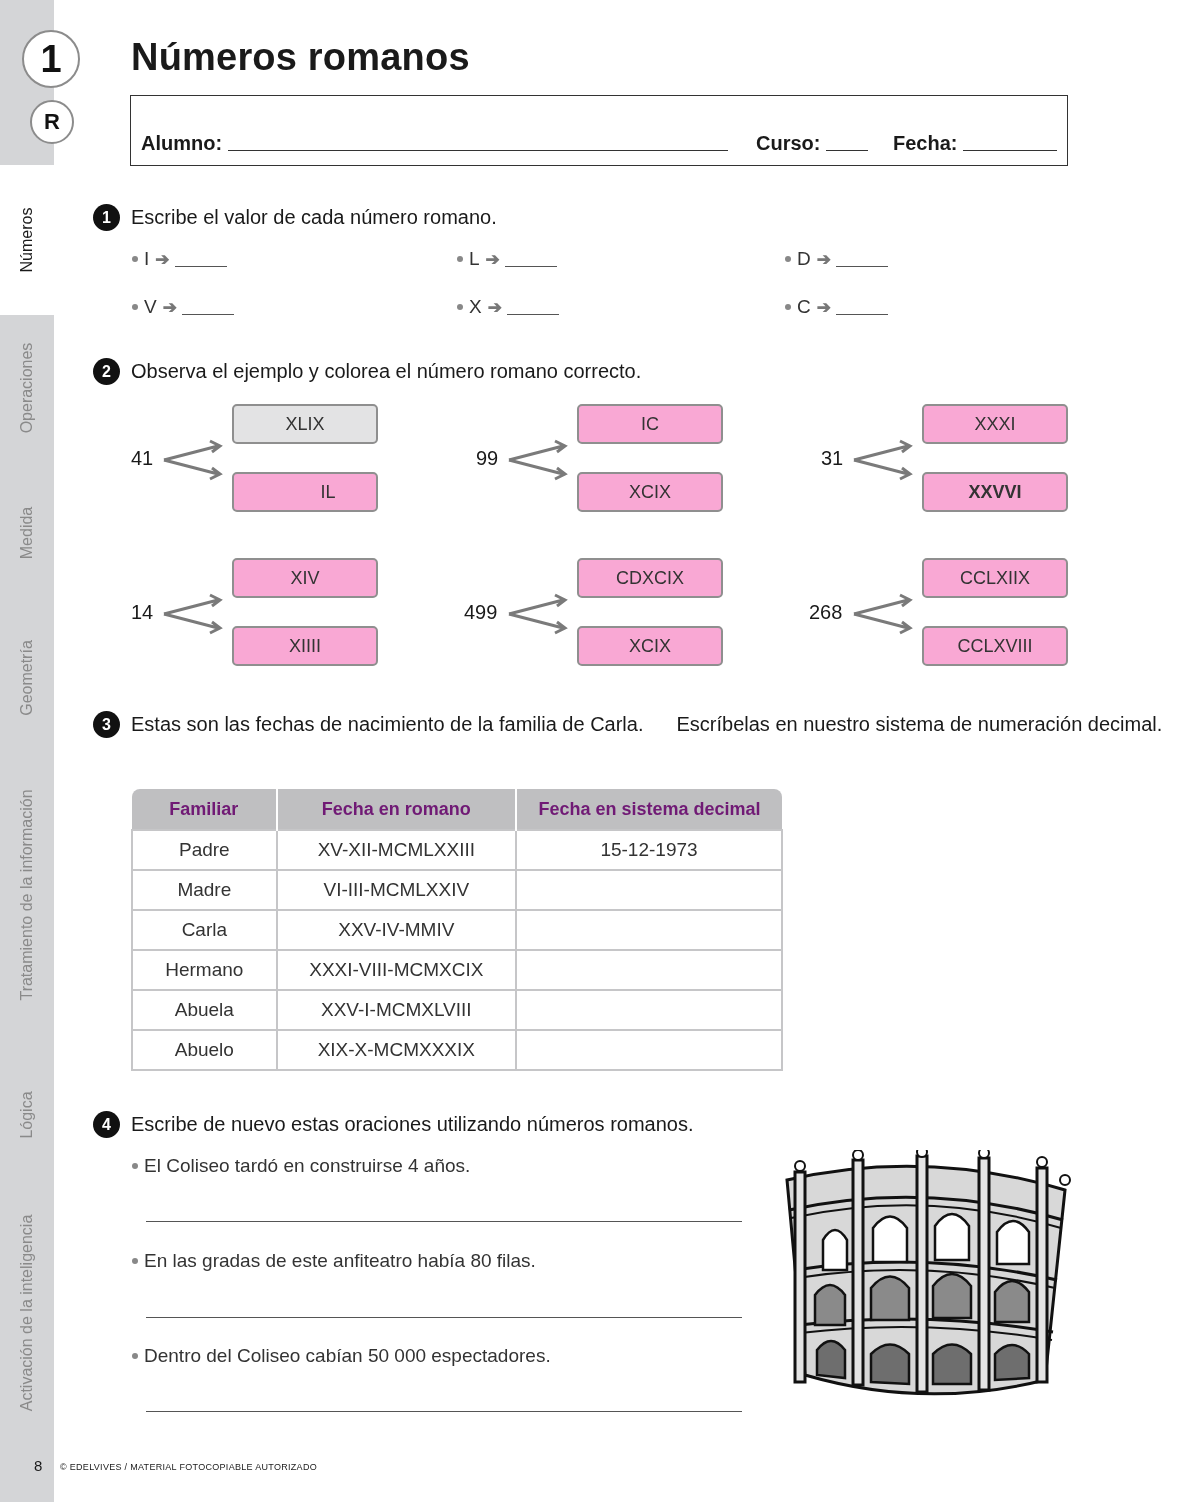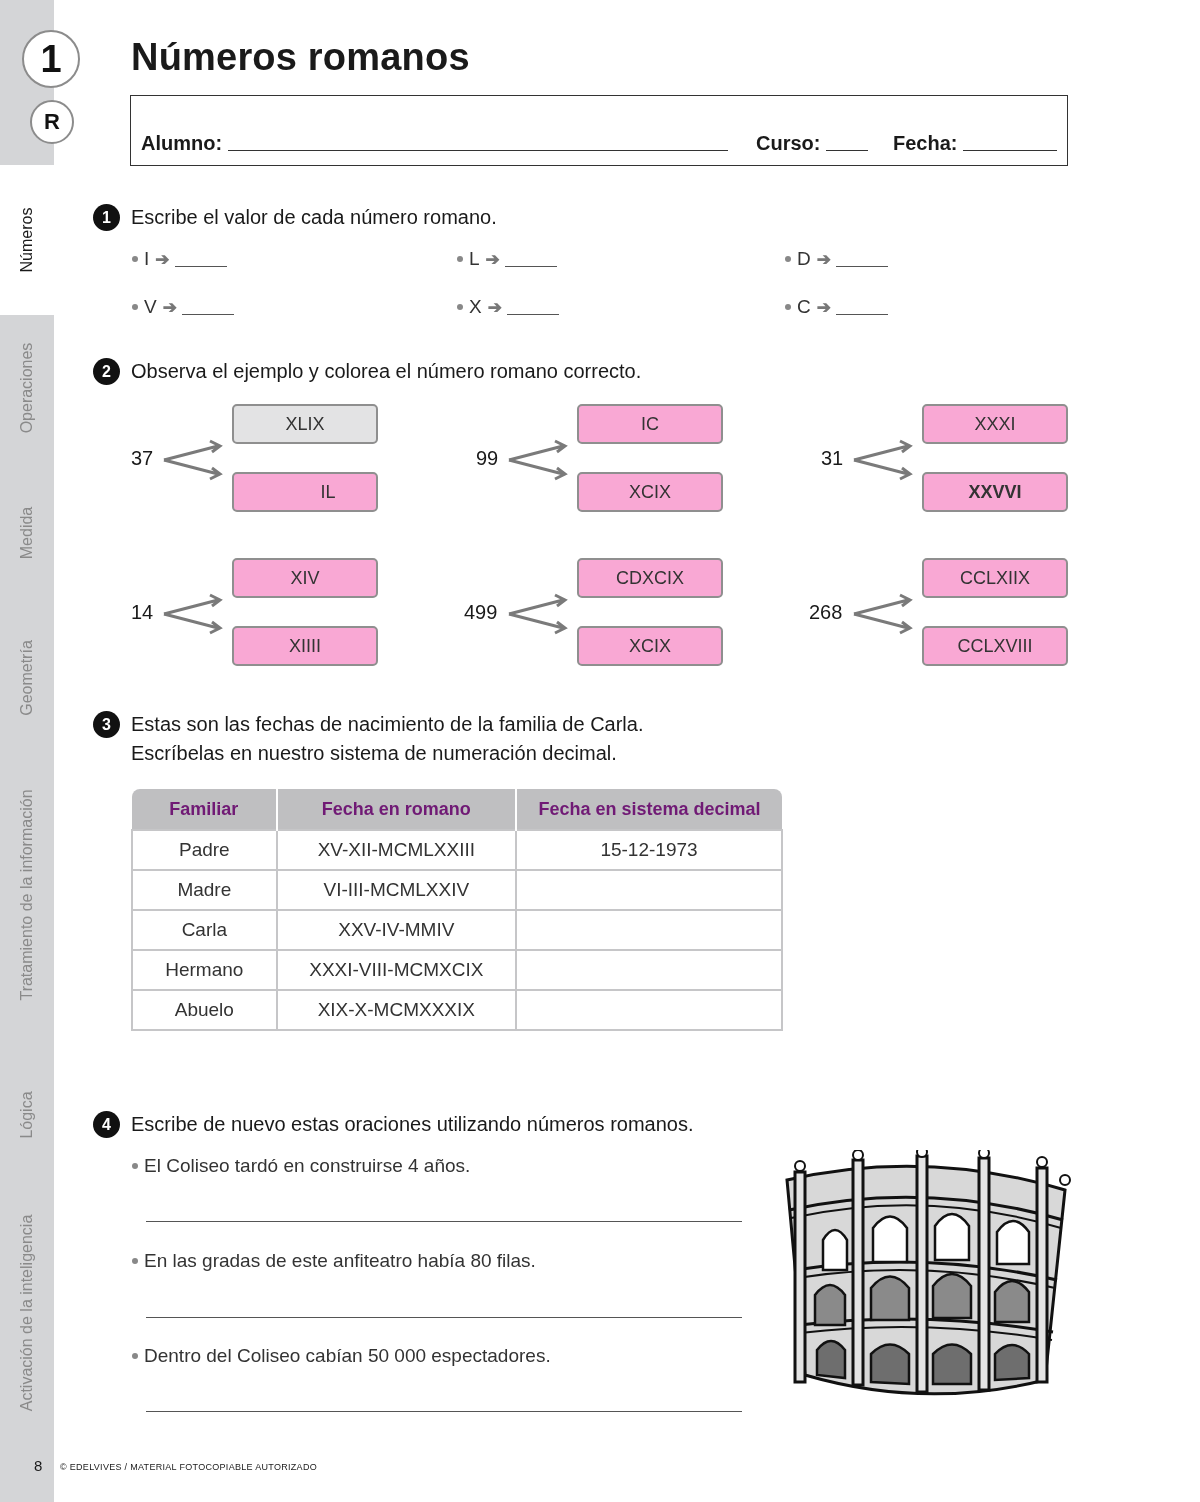--- a/index.html
+++ b/index.html
@@ -190,21 +190,21 @@
     <span class="arrow">➔</span>
     <span class="blank"></span>
 </div>
 
 <div class="ex-title" style="top:357px;">
   <span class="ex-num">2</span>
   <span>Observa el ejemplo y colorea el número romano correcto.</span>
 </div>
 
 <div class="choice-group" style="left:131px;top:404px;">
-  <span class="choice-num">37</span>
+  <span class="choice-num">41</span>
   <svg class="choice-arrows" style="left:31px;" width="62" height="44">
     <path d="M2 22 L56 8 M48 3 L58 8 L50 14" stroke="#7a7a7a" stroke-width="3" fill="none"></path>
     <path d="M2 22 L56 36 M50 30 L58 36 L48 41" stroke="#7a7a7a" stroke-width="3" fill="none"></path>
   </svg>
   <div class="choice-box filled" style="left:101px;top:0;">XLIX</div>
   <div class="choice-box" style="left:101px;top:68px;padding-left:46px;">IL</div>
 </div>
 
 <div class="choice-group" style="left:476px;top:404px;">
   <span class="choice-num">99</span>
@@ -251,21 +251,21 @@
   <svg class="choice-arrows" style="left:43px;" width="62" height="44">
     <path d="M2 22 L56 8 M48 3 L58 8 L50 14" stroke="#7a7a7a" stroke-width="3" fill="none"></path>
     <path d="M2 22 L56 36 M50 30 L58 36 L48 41" stroke="#7a7a7a" stroke-width="3" fill="none"></path>
   </svg>
   <div class="choice-box" style="left:113px;top:0;">CCLXIIX</div>
   <div class="choice-box" style="left:113px;top:68px;">CCLXVIII</div>
 </div>
 
 <div class="ex-title" style="top:710px;">
   <span class="ex-num">3</span>
-  <span style="display:flex;flex-direction:column;">
+  <span style="display:flex;flex-direction:row;gap:33px;">
     <span>Estas son las fechas de nacimiento de la familia de Carla.</span>
     <span>Escríbelas en nuestro sistema de numeración decimal.</span>
   </span>
 </div>
 
 <table class="dates">
   <colgroup>
       <col style="width:145px">
       <col style="width:240px">
       <col style="width:267px">
@@ -289,20 +289,25 @@
       <td></td>
     </tr>
     <tr>
       <td>Carla</td>
       <td>XXV-IV-MMIV</td>
       <td></td>
     </tr>
     <tr>
       <td>Hermano</td>
       <td>XXXI-VIII-MCMXCIX</td>
+      <td></td>
+    </tr>
+    <tr>
+      <td>Abuela</td>
+      <td>XXV-I-MCMXLVIII</td>
       <td></td>
     </tr>
     <tr>
       <td>Abuelo</td>
       <td>XIX-X-MCMXXXIX</td>
       <td></td>
     </tr>
   </tbody>
 </table>
 

